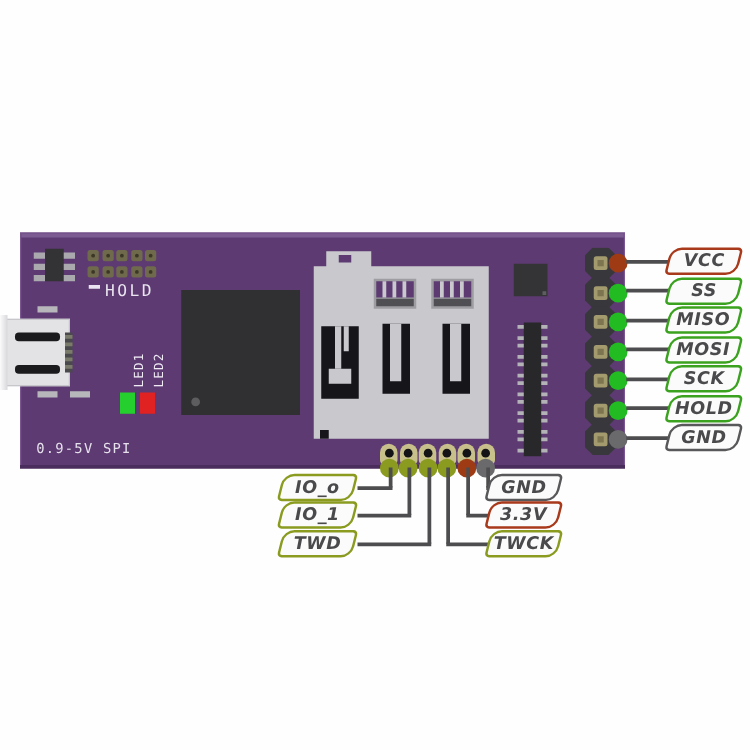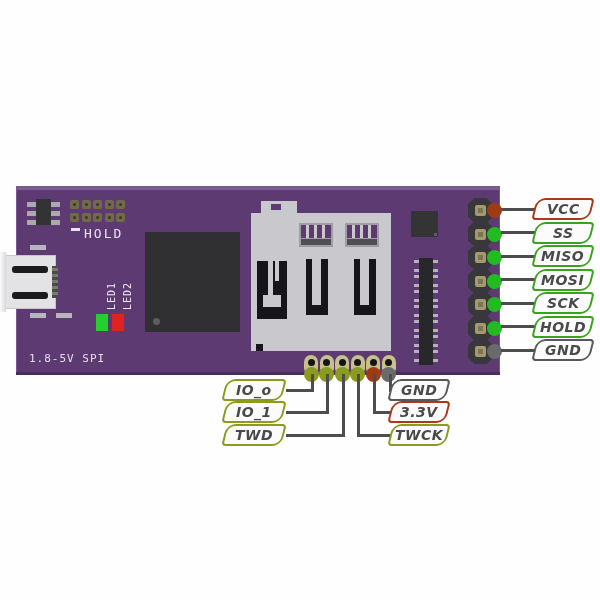--- a/index.html
+++ b/index.html
@@ -173,21 +173,21 @@
   </div>
   <div class="usb-mnt" style="left:30px;top:245px"></div>
   <div class="usb-mnt" style="left:30px;top:313px"></div>
   <div class="usb-mnt" style="left:56px;top:313px"></div>
 
   <div class="led" style="left:96px;top:314px;background:#25d02e"></div>
   <div class="led" style="left:112px;top:314px;background:#e02222"></div>
   <div class="led-txt" style="left:106px;top:310px">LED1</div>
   <div class="led-txt" style="left:122px;top:310px">LED2</div>
 
-  <div class="subbrand">1.8-5V SPI</div>
+  <div class="subbrand">0.9-5V SPI</div>
 
   <div class="qfn"></div>
   <div class="qfn-dot"></div>
 
   <div class="sd">
     <div class="sd-body"></div>
     <div class="sd-tab"></div>
     <div class="sd-notch"></div>
 
     <div class="sd-lever">

